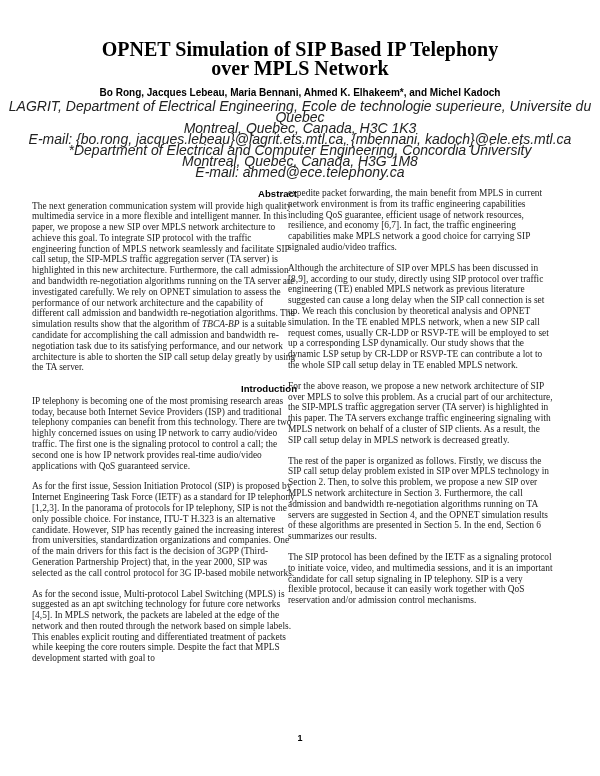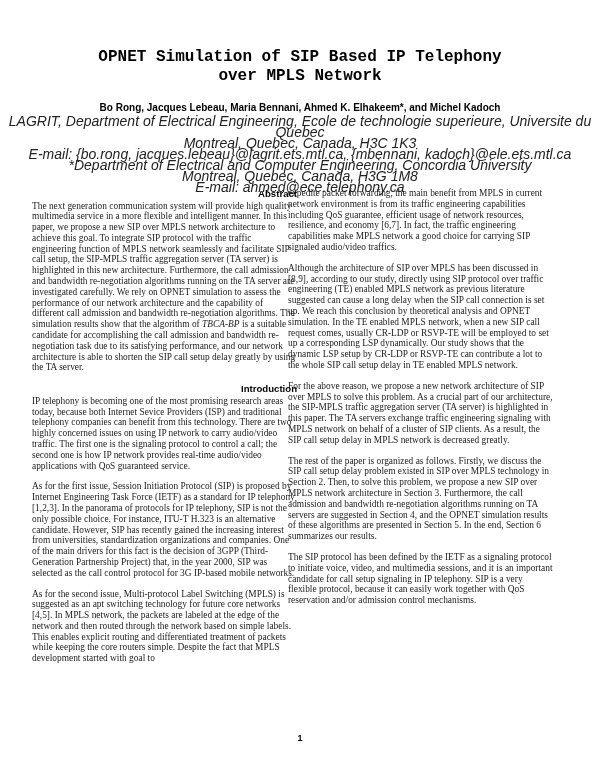--- a/index.html
+++ b/index.html
@@ -7,26 +7,26 @@
     position: relative;
     width: 600px;
     height: 776px;
     background: #ffffff;
     color: #1c1c1c;
     font-family: "Liberation Serif", serif;
     overflow: hidden;
   }
   .header { position: absolute; top: 32px; left: 0; right: 0; text-align: center; }
   .title {
-    font-family: Liberation Mono, monospace;
+    font-family: Liberation Serif, serif;
     font-weight: bold;
-    font-size: 16px;
+    font-size: 20px;
     line-height: 19px;
     color: #000000;
-    margin: 16px;
+    margin: 8px;
   }
   .authors {
     margin-top: 9px;
     font-family: "Liberation Sans", sans-serif;
     font-weight: bold;
     font-size: 10px;
     color: #000000;
   }
   .affiliations {
     margin-top: 3px;

